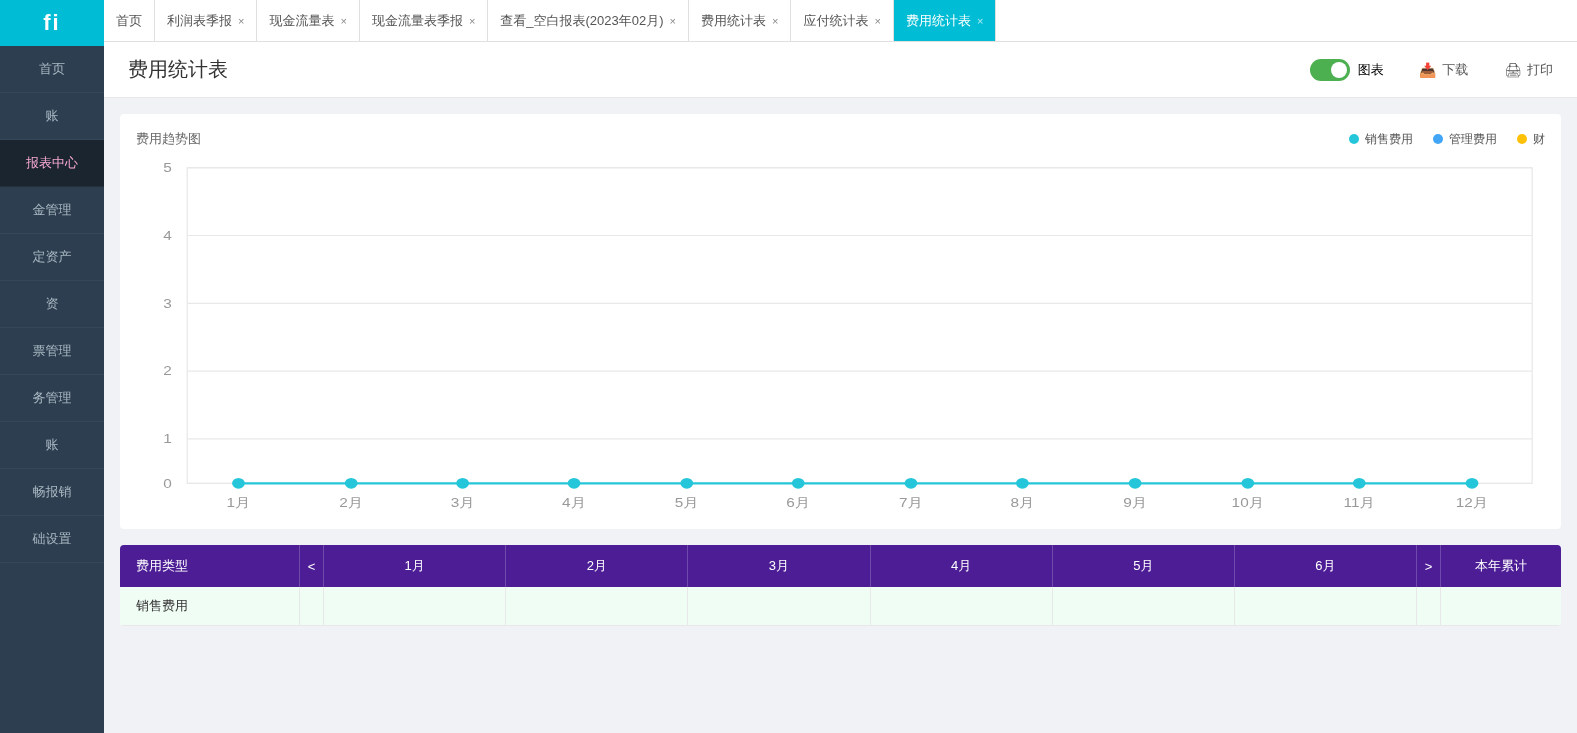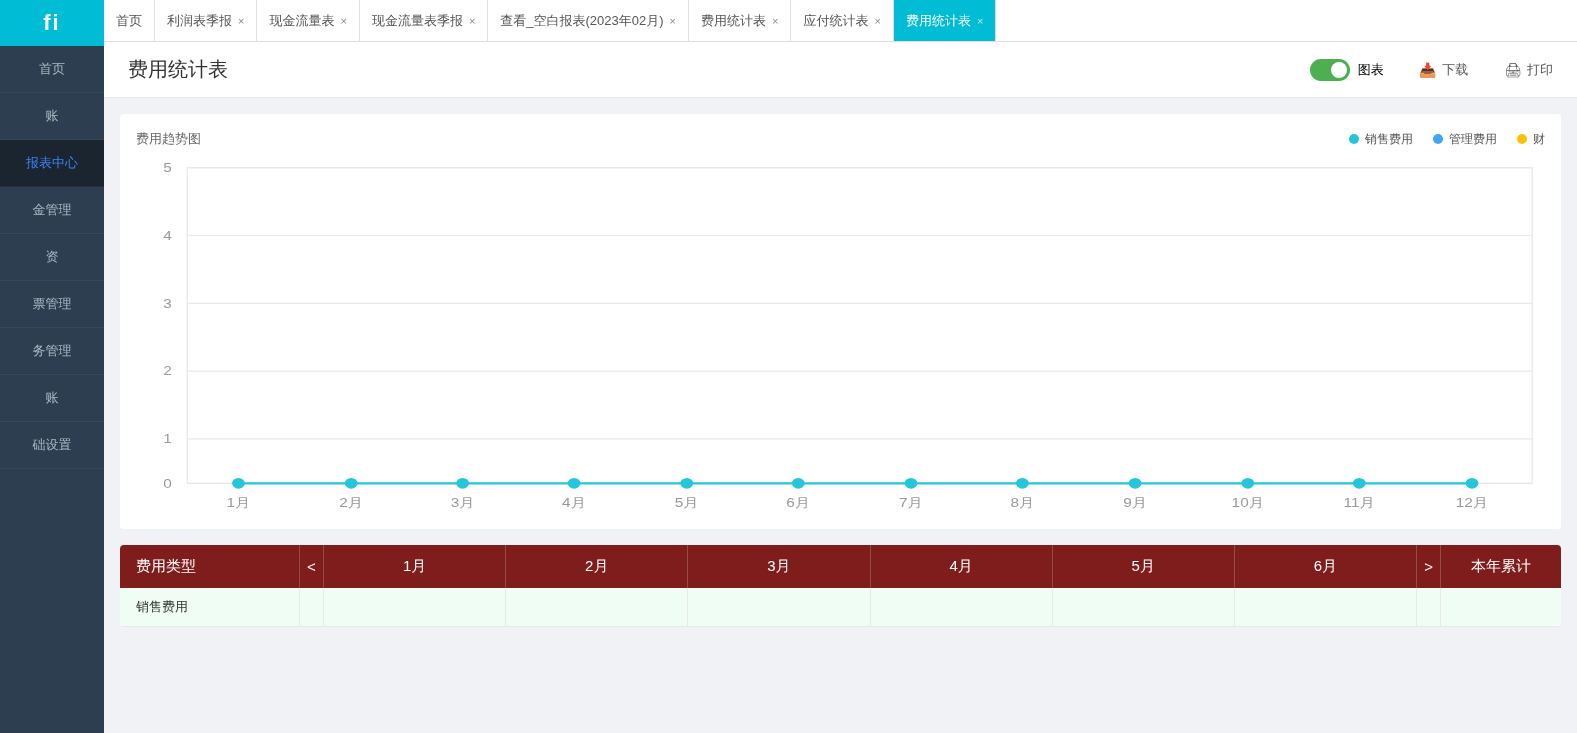--- a/index.html
+++ b/index.html
@@ -30,21 +30,21 @@
       letter-spacing: 2px;
     }
     .sidebar-item {
       padding: 14px 0;
       text-align: center;
       font-size: 13px;
       color: #aab8c2;
       cursor: pointer;
       border-bottom: 1px solid rgba(255,255,255,0.05);
     }
-    .sidebar-item.active { background: #1a252f; color: #3b82f6; }
+    .sidebar-item.active { background: #1a252f; color: #f9a8d4; }
 
     
     .main {
       flex: 1;
       display: flex;
       flex-direction: column;
       overflow: hidden;
     }
 
     
@@ -180,23 +180,23 @@
     }
 
     
     .table-section {
       background: white;
       border-radius: 4px;
       overflow: hidden;
     }
     .table-header-row {
       display: flex;
-      background: #7f1d1d;
+      background: #4c1d95;
       color: white;
-      font-size: 15px;
+      font-size: 13px;
     }
     .th-cell {
       padding: 12px 10px;
       text-align: center;
       font-weight: 500;
       border-right: 1px solid rgba(255,255,255,0.2);
     }
     .th-cell:last-child { border-right: none; }
     .th-type { width: 180px; text-align: left; padding-left: 16px; display: flex; align-items: center; gap: 8px; }
     .th-month { flex: 1; }
@@ -222,24 +222,26 @@
   </style>
 </head>
 <body>
 
 <div class="sidebar">
   <div class="sidebar-logo">fi</div>
   <div class="sidebar-item">首页</div>
   <div class="sidebar-item">账</div>
   <div class="sidebar-item active">报表中心</div>
   <div class="sidebar-item">金管理</div>
+  <div class="sidebar-item">定资产</div>
   <div class="sidebar-item">资</div>
   <div class="sidebar-item">票管理</div>
   <div class="sidebar-item">务管理</div>
   <div class="sidebar-item">账</div>
+  <div class="sidebar-item">畅报销</div>
   <div class="sidebar-item">础设置</div>
 </div>
 
 <div class="main">
 
   <div class="tab-bar">
     <div class="tab">
       <span>首页</span>
     </div>
     <div class="tab">

